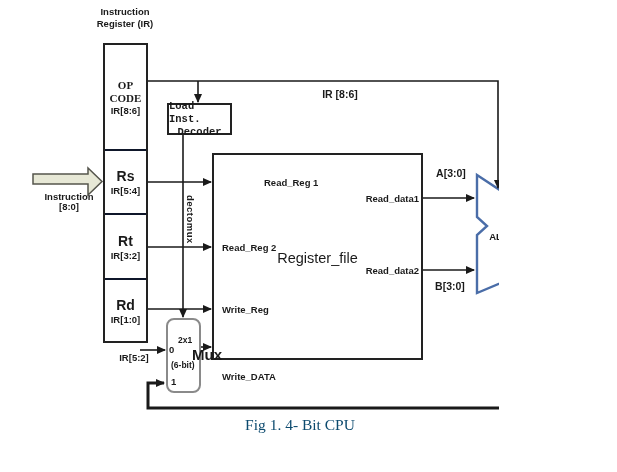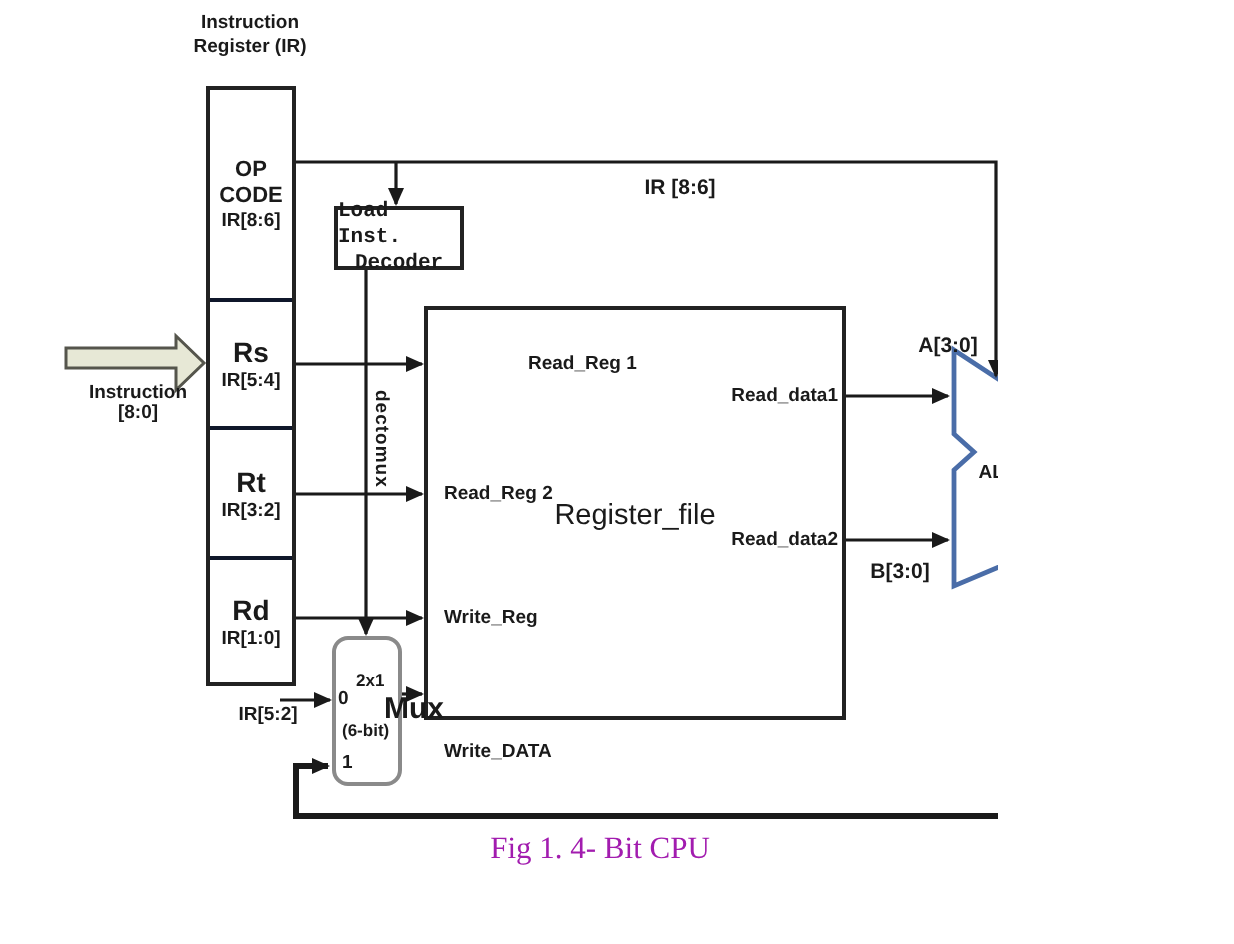--- a/index.html
+++ b/index.html
@@ -10,38 +10,38 @@
   .lbl{position:absolute;font-weight:bold;white-space:nowrap;line-height:1.1;}
   .ctr{transform:translateX(-50%);text-align:center;}
   .vctr{transform:translateY(-50%);}
   
   .ir-block{position:absolute;left:103px;top:43px;width:45px;height:300px;
     border:2px solid #222;box-sizing:border-box;display:flex;flex-direction:column;}
   .ir-sec{display:flex;flex-direction:column;align-items:center;justify-content:center;
     box-sizing:border-box;gap:1px;}
   .ir-sec.divided{border-top:2px solid #0f172a;}
   .ir-big{font-weight:bold;font-size:14px;}
-  .ir-mid{font-weight:bold;font-size:11px;}
+  .ir-mid{font-weight:bold;font-size:11px;font-family:Liberation Serif, serif;}
   .ir-rng{font-weight:bold;font-size:9.5px;}
   
   .decoder{position:absolute;left:167px;top:103px;width:65px;height:32px;
     border:2px solid #222;box-sizing:border-box;display:flex;flex-direction:column;
     align-items:center;justify-content:center;font-weight:bold;font-size:10.5px;line-height:13px;font-family:Liberation Mono, monospace;}
   .regfile{position:absolute;left:212px;top:153px;width:211px;height:207px;
     border:2px solid #222;box-sizing:border-box;}
   .regfile .port{position:absolute;font-weight:bold;font-size:9.5px;}
   .regfile .title{position:absolute;left:0;right:0;text-align:center;
     font-weight:normal;font-size:14.5px;}
   .mux{position:absolute;left:166px;top:318px;width:35px;height:75px;
     border:2px solid #8a8a8a;border-radius:8px;box-sizing:border-box;}
   .muxlbl{position:absolute;font-weight:bold;}
   
   .ir-title{top:6px;left:125px;font-size:9.5px;line-height:11.5px;}
   .caption{position:absolute;left:300px;top:416px;transform:translateX(-50%);
-    font-family:"Liberation Serif",serif;font-size:15.5px;color:#a21caf;white-space:nowrap;}
+    font-family:"Liberation Serif",serif;font-size:15.5px;color:#0c4a6e;white-space:nowrap;}
   .dectomux{position:absolute;left:185px;top:195px;writing-mode:vertical-rl;
     font-weight:bold;font-size:9.5px;letter-spacing:0.5px;}
   svg.wires{position:absolute;left:0;top:0;pointer-events:none;}
   svg.wires path.wire{stroke:#1a1a1a;fill:none;}
 </style>
 </head>
 <body>
 
 <div class="canvas">
 
@@ -127,20 +127,20 @@
 
   <div class="mux"></div>
   <span class="muxlbl" style="left:169px;top:344px;font-size:9.5px;">0</span>
   <span class="muxlbl" style="left:178px;top:335px;font-size:8.5px;">2x1</span>
   <span class="muxlbl" style="left:176px;top:346px;font-size:15px;margin-left:16px;">Mux</span>
   <span class="muxlbl" style="left:171px;top:360px;font-size:8.5px;">(6-bit)</span>
   <span class="muxlbl" style="left:171px;top:376px;font-size:9.5px;">1</span>
   <span class="lbl ctr" style="left:134px;top:353px;font-size:9.5px;text-align:center;">IR[5:2]</span>
 
   <span class="lbl ctr" style="left:340px;top:89px;font-size:10.5px;">IR [8:6]</span>
-  <span class="lbl ctr" style="left:474px;top:168px;font-size:10.5px;">A[3:0]</span>
+  <span class="lbl ctr" style="left:451px;top:168px;font-size:10.5px;">A[3:0]</span>
   <span class="lbl ctr" style="left:450px;top:281px;font-size:10.5px;">B[3:0]</span>
   <span class="lbl ctr" style="left:537px;top:214px;font-size:10.5px;">Result</span>
   <span class="lbl ctr" style="left:499px;top:232px;font-size:9.5px;">ALU</span>
 
   <div class="caption">Fig 1. 4- Bit CPU</div>
 
 </div>
 
 </body></html>

